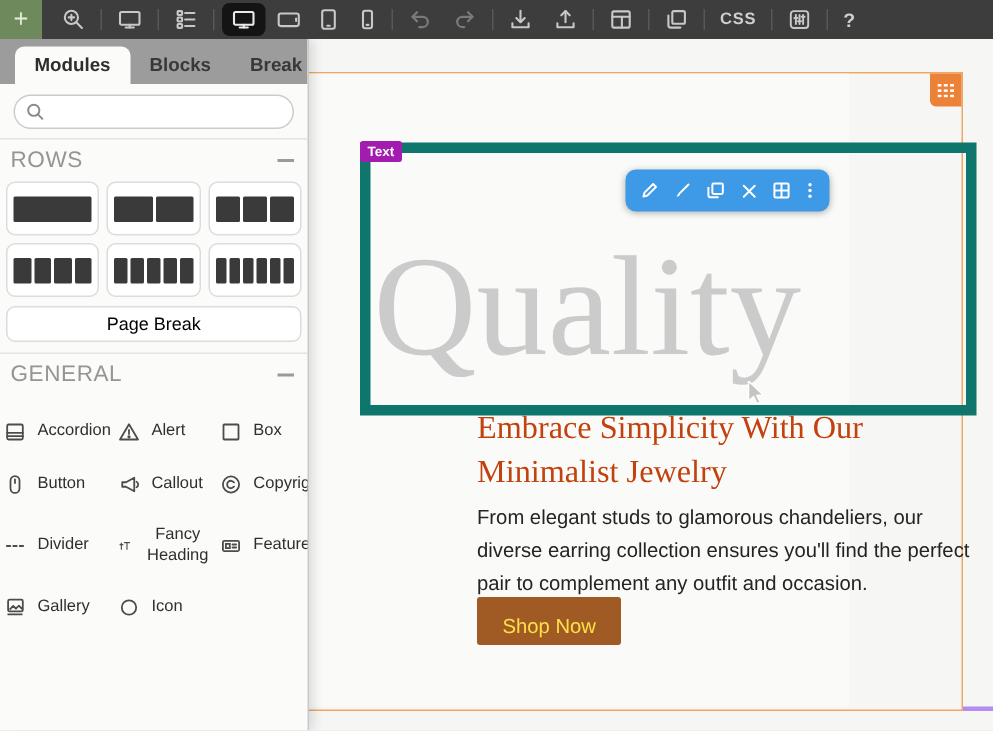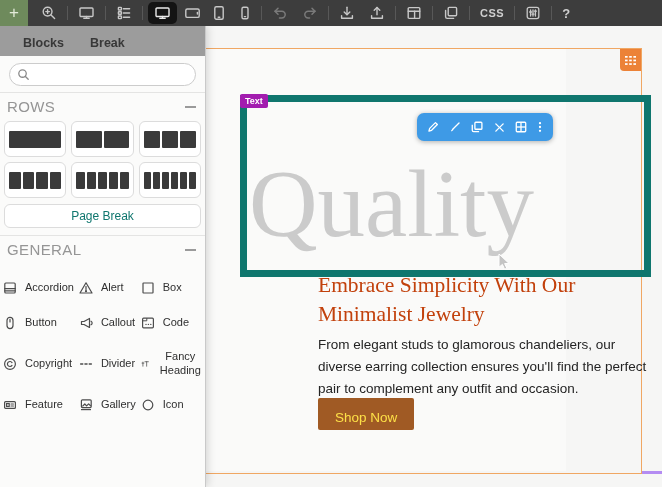--- a/index.html
+++ b/index.html
@@ -26,21 +26,21 @@
   .searchwrap input{width:100%;box-sizing:border-box;height:23px;border:1px solid #ccc;border-radius:12px;background:#fff;padding:0 8px 0 27px;font-size:12px;color:#333;outline:none;}
   .searchicon{position:absolute;left:17px;top:12px;color:#8a8a8a;}
   .sdivider{border:none;border-top:1px solid #e4e4e3;margin:0;}
   .sechead{display:flex;align-items:center;justify-content:space-between;padding:5px 9px 3px 7px;}
   .sectitle{font-size:15px;color:#959595;letter-spacing:.4px;}
   .collapse{width:11px;border-top:2px solid #9a9a9a;cursor:pointer;}
   .rowsgrid{display:grid;grid-template-columns:repeat(3,1fr);gap:5px;padding:3px 4px 0;}
   .rowbtn{background:#fff;border:1px solid #dcdcdc;border-radius:6px;height:26px;display:flex;align-items:center;padding:4px;cursor:pointer;}
   .thumb{display:flex;gap:2px;width:100%;height:17px;}
   .thumb b{flex:1;background:#3a3a3a;border-radius:1px;}
-  .pagebreak{margin:6px 4px 7px;height:22px;background:#fff;border:1px solid #dcdcdc;border-radius:6px;display:flex;align-items:center;justify-content:center;font-size:12px;color:#0f766e;cursor:pointer;}
+  .pagebreak{margin:6px 4px 7px;height:22px;background:#fff;border:1px solid #dcdcdc;border-radius:6px;display:flex;align-items:center;justify-content:center;font-size:12px;color:#000000;cursor:pointer;}
   .modgrid{display:grid;grid-template-columns:repeat(3,1fr);row-gap:0;padding-top:10px;}
   .mcell{display:flex;flex-direction:row;align-items:center;gap:7px;padding:9px 2px 10px;cursor:pointer;color:#4c4c4c;}
   .mlabel{font-size:11px;color:#2f2f2f;text-align:center;line-height:1.25;max-width:62px;}
 
   
   .rowborder{position:absolute;left:203px;top:48px;width:437px;height:424px;border:1px solid #f0a763;z-index:1;}
   .contentwhite{position:absolute;left:204px;top:49px;width:362px;height:422px;background:#fafaf9;z-index:1;}
   .rowhandle{position:absolute;left:620px;top:49px;width:21px;height:22px;background:#ec8237;border-radius:0 0 0 4px;display:flex;align-items:center;justify-content:center;z-index:3;cursor:grab;}
   .textel{position:absolute;left:240px;top:95px;width:397px;height:168px;border:7px solid #0f766e;overflow:hidden;z-index:2;}
   .quality{position:absolute;left:2px;top:53px;font-family:"Liberation Serif",serif;font-size:95px;color:#cbcbcb;white-space:nowrap;line-height:1.05;}
@@ -257,20 +257,21 @@
   <div class="para">From elegant studs to glamorous chandeliers, our diverse earring collection ensures you'll find the perfect pair to complement any outfit and occasion.</div>
   <button class="cta">Shop Now</button>
   <div class="purpleline"></div>
 
   <svg class="cursor" width="16" height="18" viewBox="0 0 16 18">
       <polygon points="1,0 1,13.2 4.4,10.4 6.6,15.2 8.8,14.2 6.6,9.6 11,9.4" fill="#c4c4c4" stroke="#ffffff" stroke-width="1"></polygon>
     </svg>
 
   <div class="sidebar">
     <div class="tabbar">
+      <div class="tab active">Modules</div>
       <div class="tab">Blocks</div>
       <div class="tab">Break</div>
     </div>
 
     <div class="searchwrap">
       <svg class="searchicon" width="13" height="13" viewBox="0 0 16 16" fill="none" stroke="currentColor" stroke-width="1.6" stroke-linecap="round">
           <circle cx="6.8" cy="6.8" r="4.6"></circle>
           <line x1="10.4" y1="10.4" x2="13.8" y2="13.8"></line>
         </svg>
       <input type="text" placeholder="" style="">
@@ -369,30 +370,20 @@
             <line x1="8" y1="4.6" x2="8" y2="7"></line>
           </svg>
         <div class="mlabel">Button</div>
       </div>
       <div class="mcell">
         <svg width="16" height="16" viewBox="0 0 16 16" fill="none" stroke="currentColor" stroke-width="1.2" stroke-linecap="round" stroke-linejoin="round">
             <path d="M11.5 3.5v9L6 9.5H3.5v-3H6z"></path>
             <path d="M13 6.2a2 2 0 0 1 0 3.6"></path>
           </svg>
         <div class="mlabel">Callout</div>
-      </div>
-      <div class="mcell">
-        <svg width="16" height="16" viewBox="0 0 16 16" fill="none" stroke="currentColor" stroke-width="1.2">
-            <rect x="2.6" y="3.2" width="10.8" height="9.6" rx="1"></rect>
-            <path d="M2.6 5.8h4.2V3.2" stroke-width="1"></path>
-            <circle cx="6" cy="9.4" r="0.7" fill="currentColor" stroke="none"></circle>
-            <circle cx="8.4" cy="9.4" r="0.7" fill="currentColor" stroke="none"></circle>
-            <circle cx="10.8" cy="9.4" r="0.7" fill="currentColor" stroke="none"></circle>
-          </svg>
-        <div class="mlabel">Code</div>
       </div>
 
       <div class="mcell">
         <svg width="16" height="16" viewBox="0 0 16 16" fill="none" stroke="currentColor" stroke-width="1.2" stroke-linecap="round">
             <circle cx="8" cy="8" r="5.4"></circle>
             <path d="M10 6.6a2.5 2.5 0 1 0 0 2.8"></path>
           </svg>
         <div class="mlabel">Copyright</div>
       </div>
       <div class="mcell">

